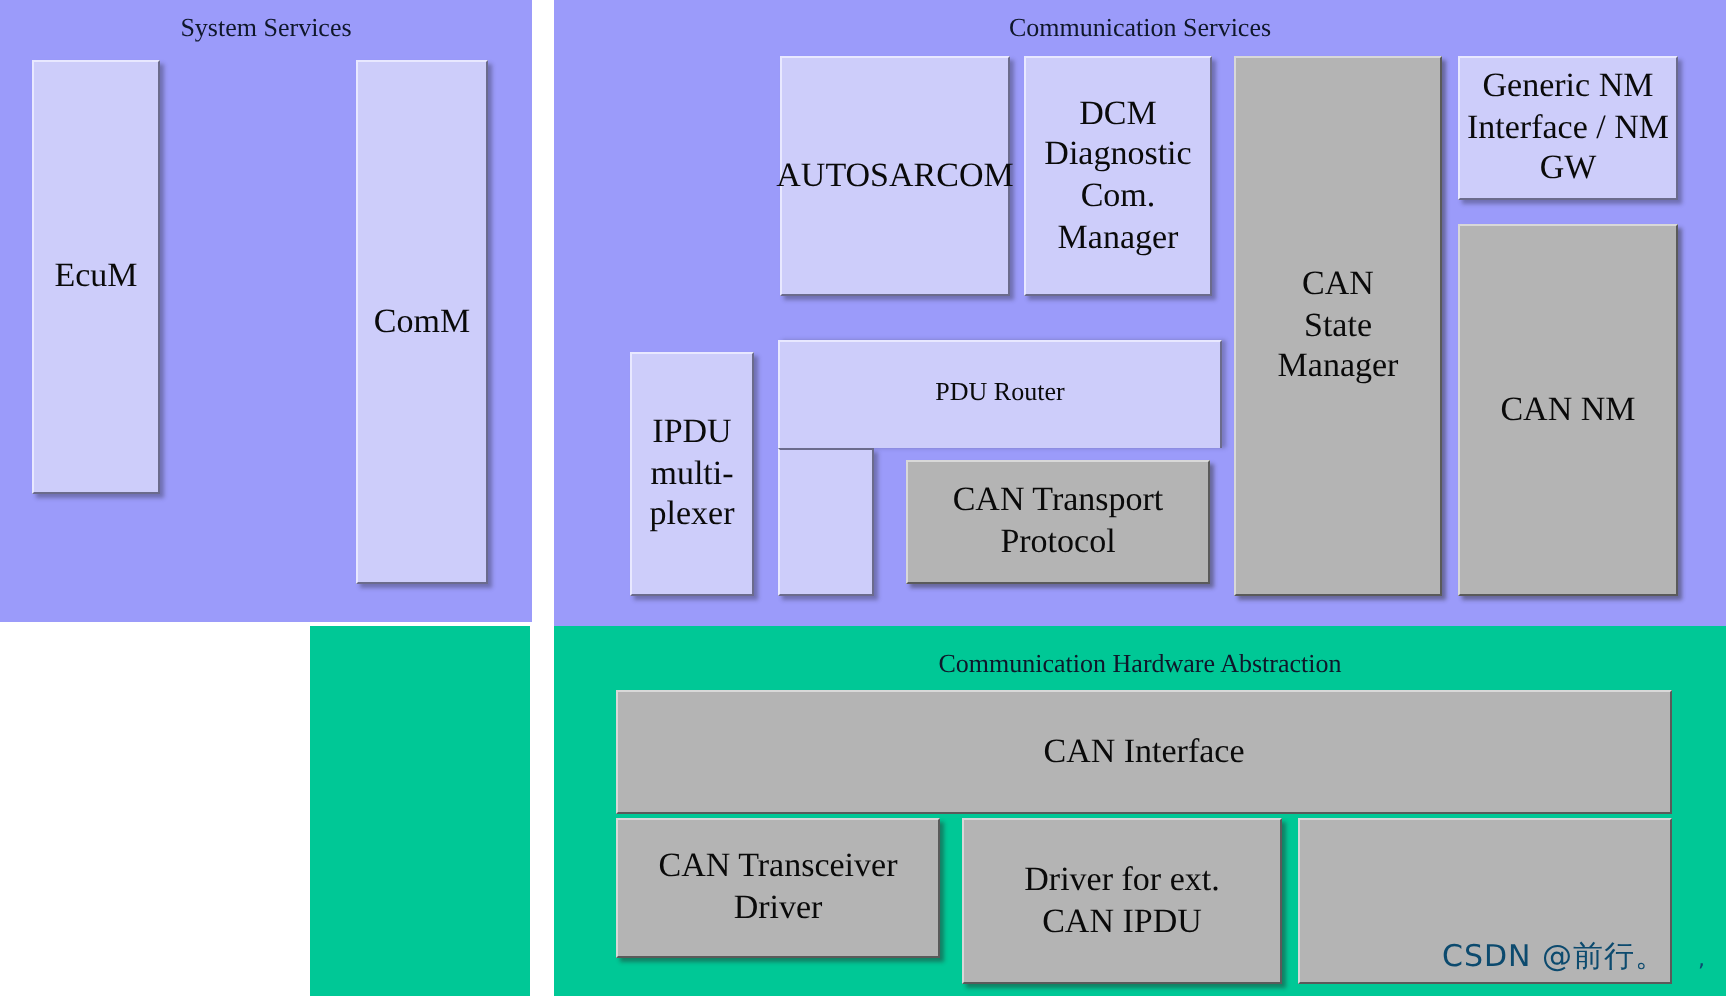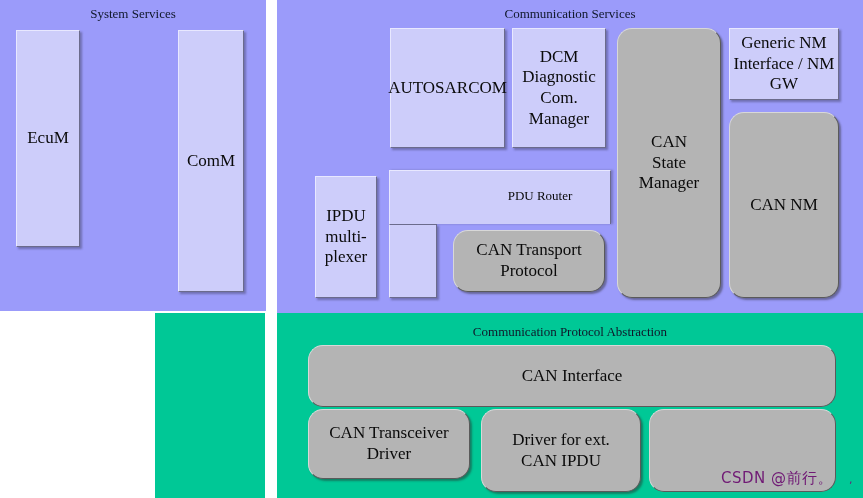--- a/index.html
+++ b/index.html
@@ -54,21 +54,20 @@
     box-shadow: 2px 2px 2px rgba(60, 60, 90, 0.45);
   }
   .box-lilac { background: #cdcdfa; }
   .box-grey  {
     background: #b4b4b4;
     border-top-color: #d8d8d8;
     border-left-color: #d8d8d8;
     border-right-color: #5a5a5a;
     border-bottom-color: #5a5a5a;
     box-shadow: 2px 2px 2px rgba(40, 40, 40, 0.45);
-    border-radius: 15px;
   }
   .box-grey-flat {
     box-shadow: none;
   }
 
   
   .lshape {
     position: absolute;
   }
   .lshape .seg {
@@ -96,21 +95,21 @@
     text-align: center;
     font-size: 13px;
     color: #0a0a0a;
     white-space: nowrap;
   }
 
   .watermark {
     position: absolute;
     font-family: "DejaVu Sans", sans-serif;
     font-size: 15px;
-    color: #701a75;
+    color: #0c4a6e;
     white-space: nowrap;
     letter-spacing: 0.5px;
   }
   .watermark .tail {
     margin-left: 16px;
     font-size: 11px;
   }
 </style>
 </head>
 <body>
@@ -163,33 +162,33 @@
       <span>plexer</span>
     </div>
 
     <div class="box box-grey" style="left:452px; top:112px; width:110px; height:186px;">
       <span>CAN NM</span>
     </div>
 
     <div class="lshape" style="left:112px; top:170px; width:222px; height:128px;">
       <div class="seg seg-top" style="left:0px; top:0px; width:222px; height:54px;"></div>
       <div class="seg seg-leg seg-notch" style="left:0px; top:54px; width:48px; height:74px;"></div>
-      <div class="label" style="left:0px; top:18px; width:222px;margin-left:40px;">PDU Router</div>
+      <div class="label" style="left:0px; top:18px; width:222px;">PDU Router</div>
     </div>
 
     <div class="box box-grey" style="left:176px; top:230px; width:152px; height:62px; flex-direction:column;">
       <span>CAN Transport</span>
       <span>Protocol</span>
     </div>
   </div>
 
   <div class="panel panel-green" style="left:155px; top:313px; width:110px; height:185px;"></div>
 
   <div class="panel panel-green" style="left:277px; top:313px; width:586px; height:185px;">
-    <div class="panel-title" style="top:12px;">Communication Protocol Abstraction</div>
+    <div class="panel-title" style="top:12px;">Communication Hardware Abstraction</div>
 
     <div class="box box-grey box-grey-flat" style="left:31px; top:32px; width:528px; height:62px;">
       <span>CAN Interface</span>
     </div>
 
     <div class="box box-grey" style="left:31px; top:96px; width:162px; height:70px; flex-direction:column;">
       <span>CAN Transceiver</span>
       <span>Driver</span>
     </div>
 

